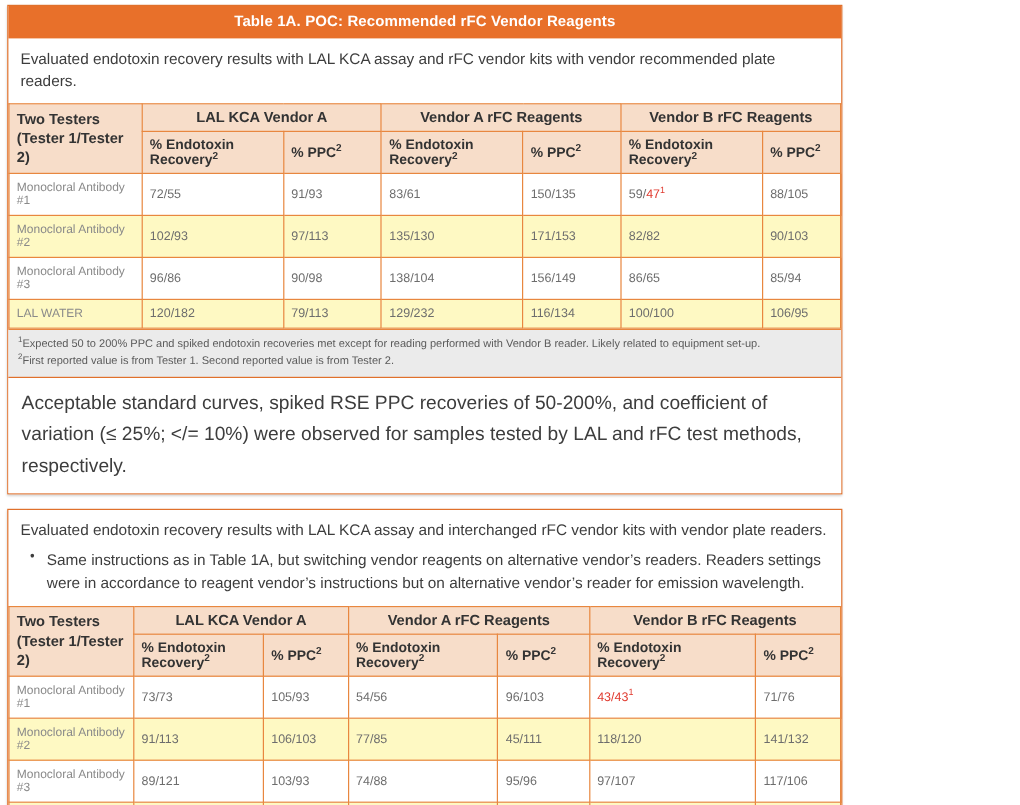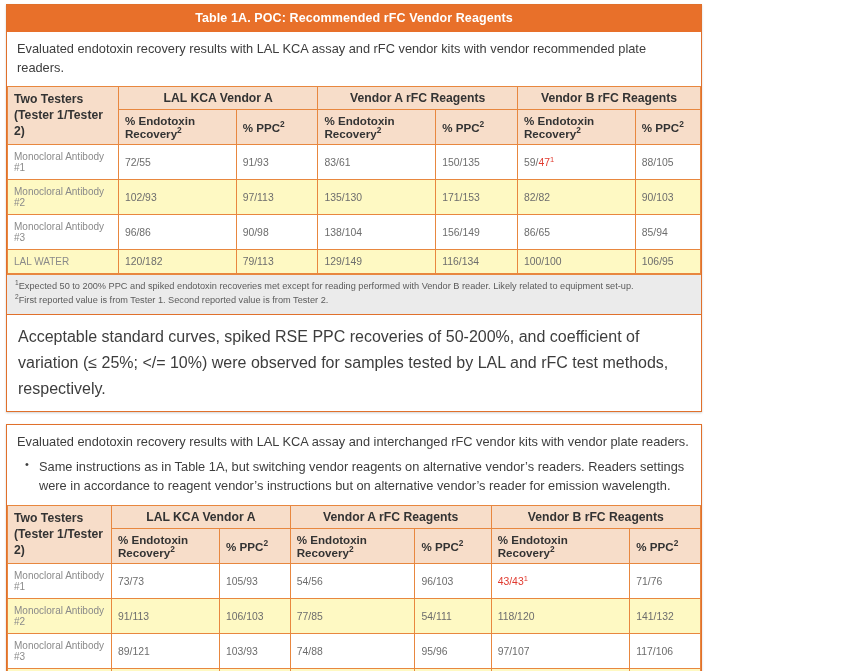--- a/index.html
+++ b/index.html
@@ -204,21 +204,21 @@
             <td><span>90/98</span></td>
             <td><span>138/104</span></td>
             <td><span>156/149</span></td>
             <td><span>86/65</span></td>
             <td><span>85/94</span></td>
           </tr>
           <tr class="alt">
             <td class="rowlabel">LAL WATER</td>
             <td><span>120/182</span></td>
             <td><span>79/113</span></td>
-            <td><span>129/149</span></td>
+            <td><span>129/232</span></td>
             <td><span>116/134</span></td>
             <td><span>100/100</span></td>
             <td><span>106/95</span></td>
           </tr>
         </tbody>
     </table>
 
     <div class="footnotes">
         <div><sup>1</sup><span>Expected 50 to 200% PPC and spiked endotoxin recoveries met except for reading performed with Vendor B reader. Likely related to equipment set-up.</span></div>
         <div><sup>2</sup><span>First reported value is from Tester 1. Second reported value is from Tester 2.</span></div>
@@ -273,21 +273,21 @@
             <td><span>54/56</span></td>
             <td><span>96/103</span></td>
             <td><span class="redval">43/43</span><sup class="redval">1</sup></td>
             <td><span>71/76</span></td>
           </tr>
           <tr class="alt">
             <td class="rowlabel">Monocloral Antibody #2</td>
             <td><span>91/113</span></td>
             <td><span>106/103</span></td>
             <td><span>77/85</span></td>
-            <td><span>54/111</span></td>
+            <td><span>45/111</span></td>
             <td><span>118/120</span></td>
             <td><span>141/132</span></td>
           </tr>
           <tr>
             <td class="rowlabel">Monocloral Antibody #3</td>
             <td><span>89/121</span></td>
             <td><span>103/93</span></td>
             <td><span>74/88</span></td>
             <td><span>95/96</span></td>
             <td><span>97/107</span></td>

